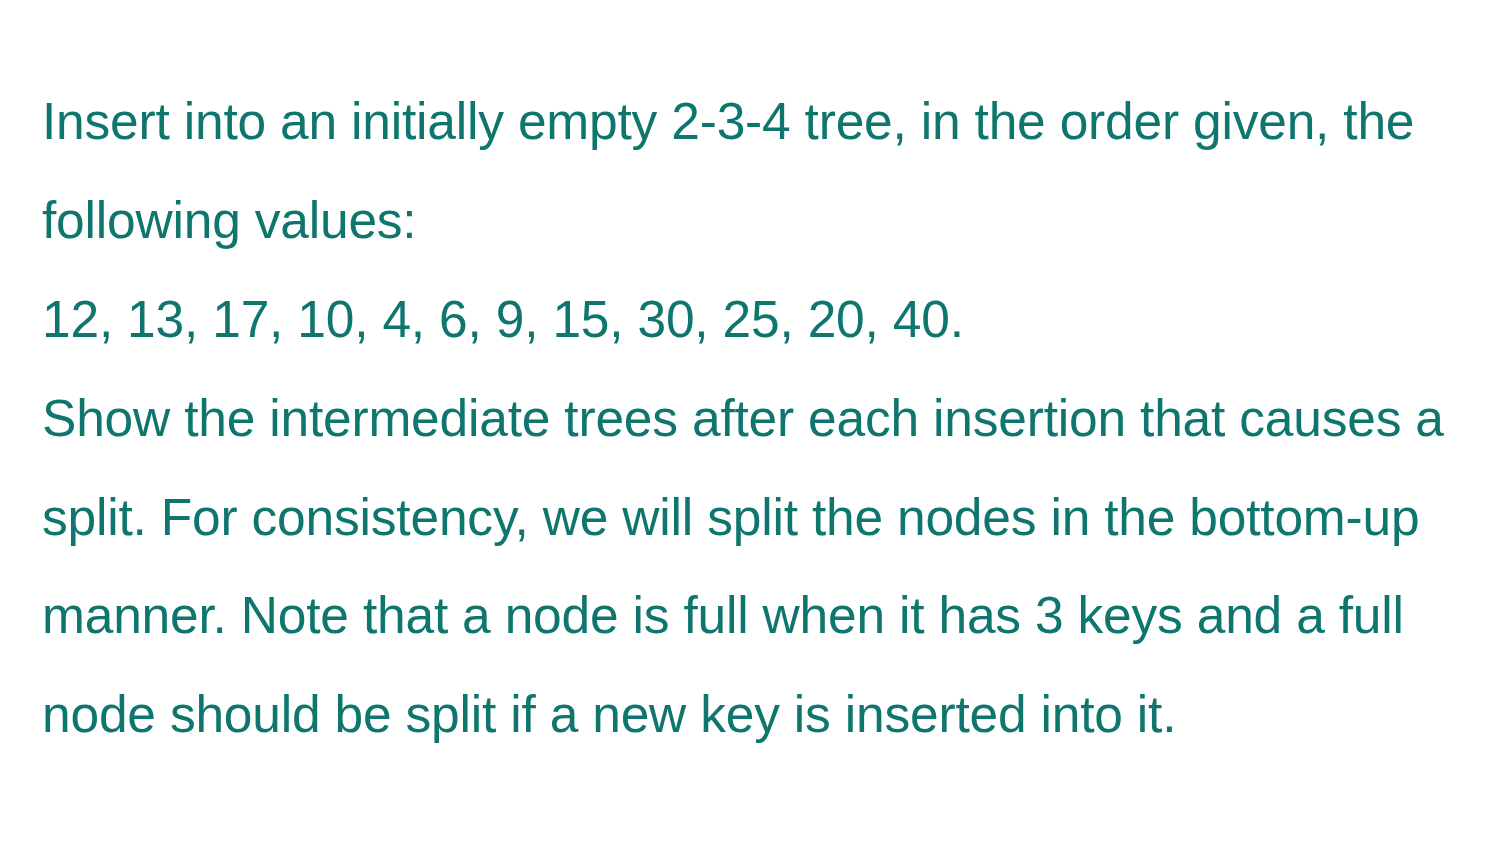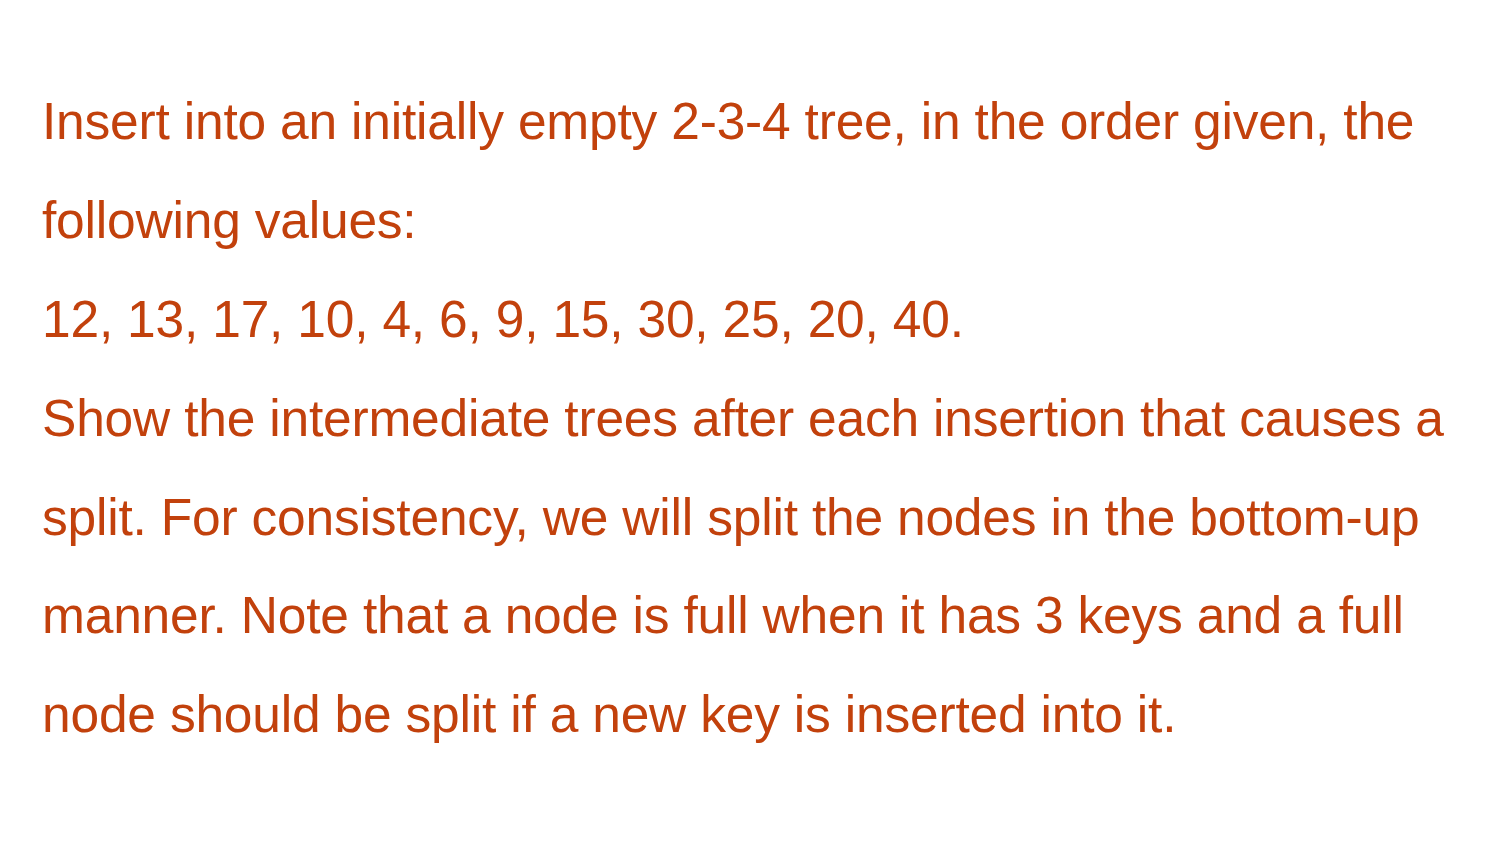--- a/index.html
+++ b/index.html
@@ -17,21 +17,21 @@
   .page {
     width: 1500px;
     height: 864px;
     padding: 72px 42px 42px 42px;
     display: flex;
     flex-direction: column;
   }
   .text-block {
     font-size: 51.5px;
     line-height: 1.92;
-    color: #c2410c;
+    color: #0f766e;
     letter-spacing: -0.2px;
     font-weight: 400;
   }
 </style>
 </head>
 <body>
 
 <div class="page">
   <div class="text-block" style="white-space: pre-wrap;">Insert into an initially empty 2-3-4 tree, in the order given, the following values:
 12, 13, 17, 10, 4, 6, 9, 15, 30, 25, 20, 40.

